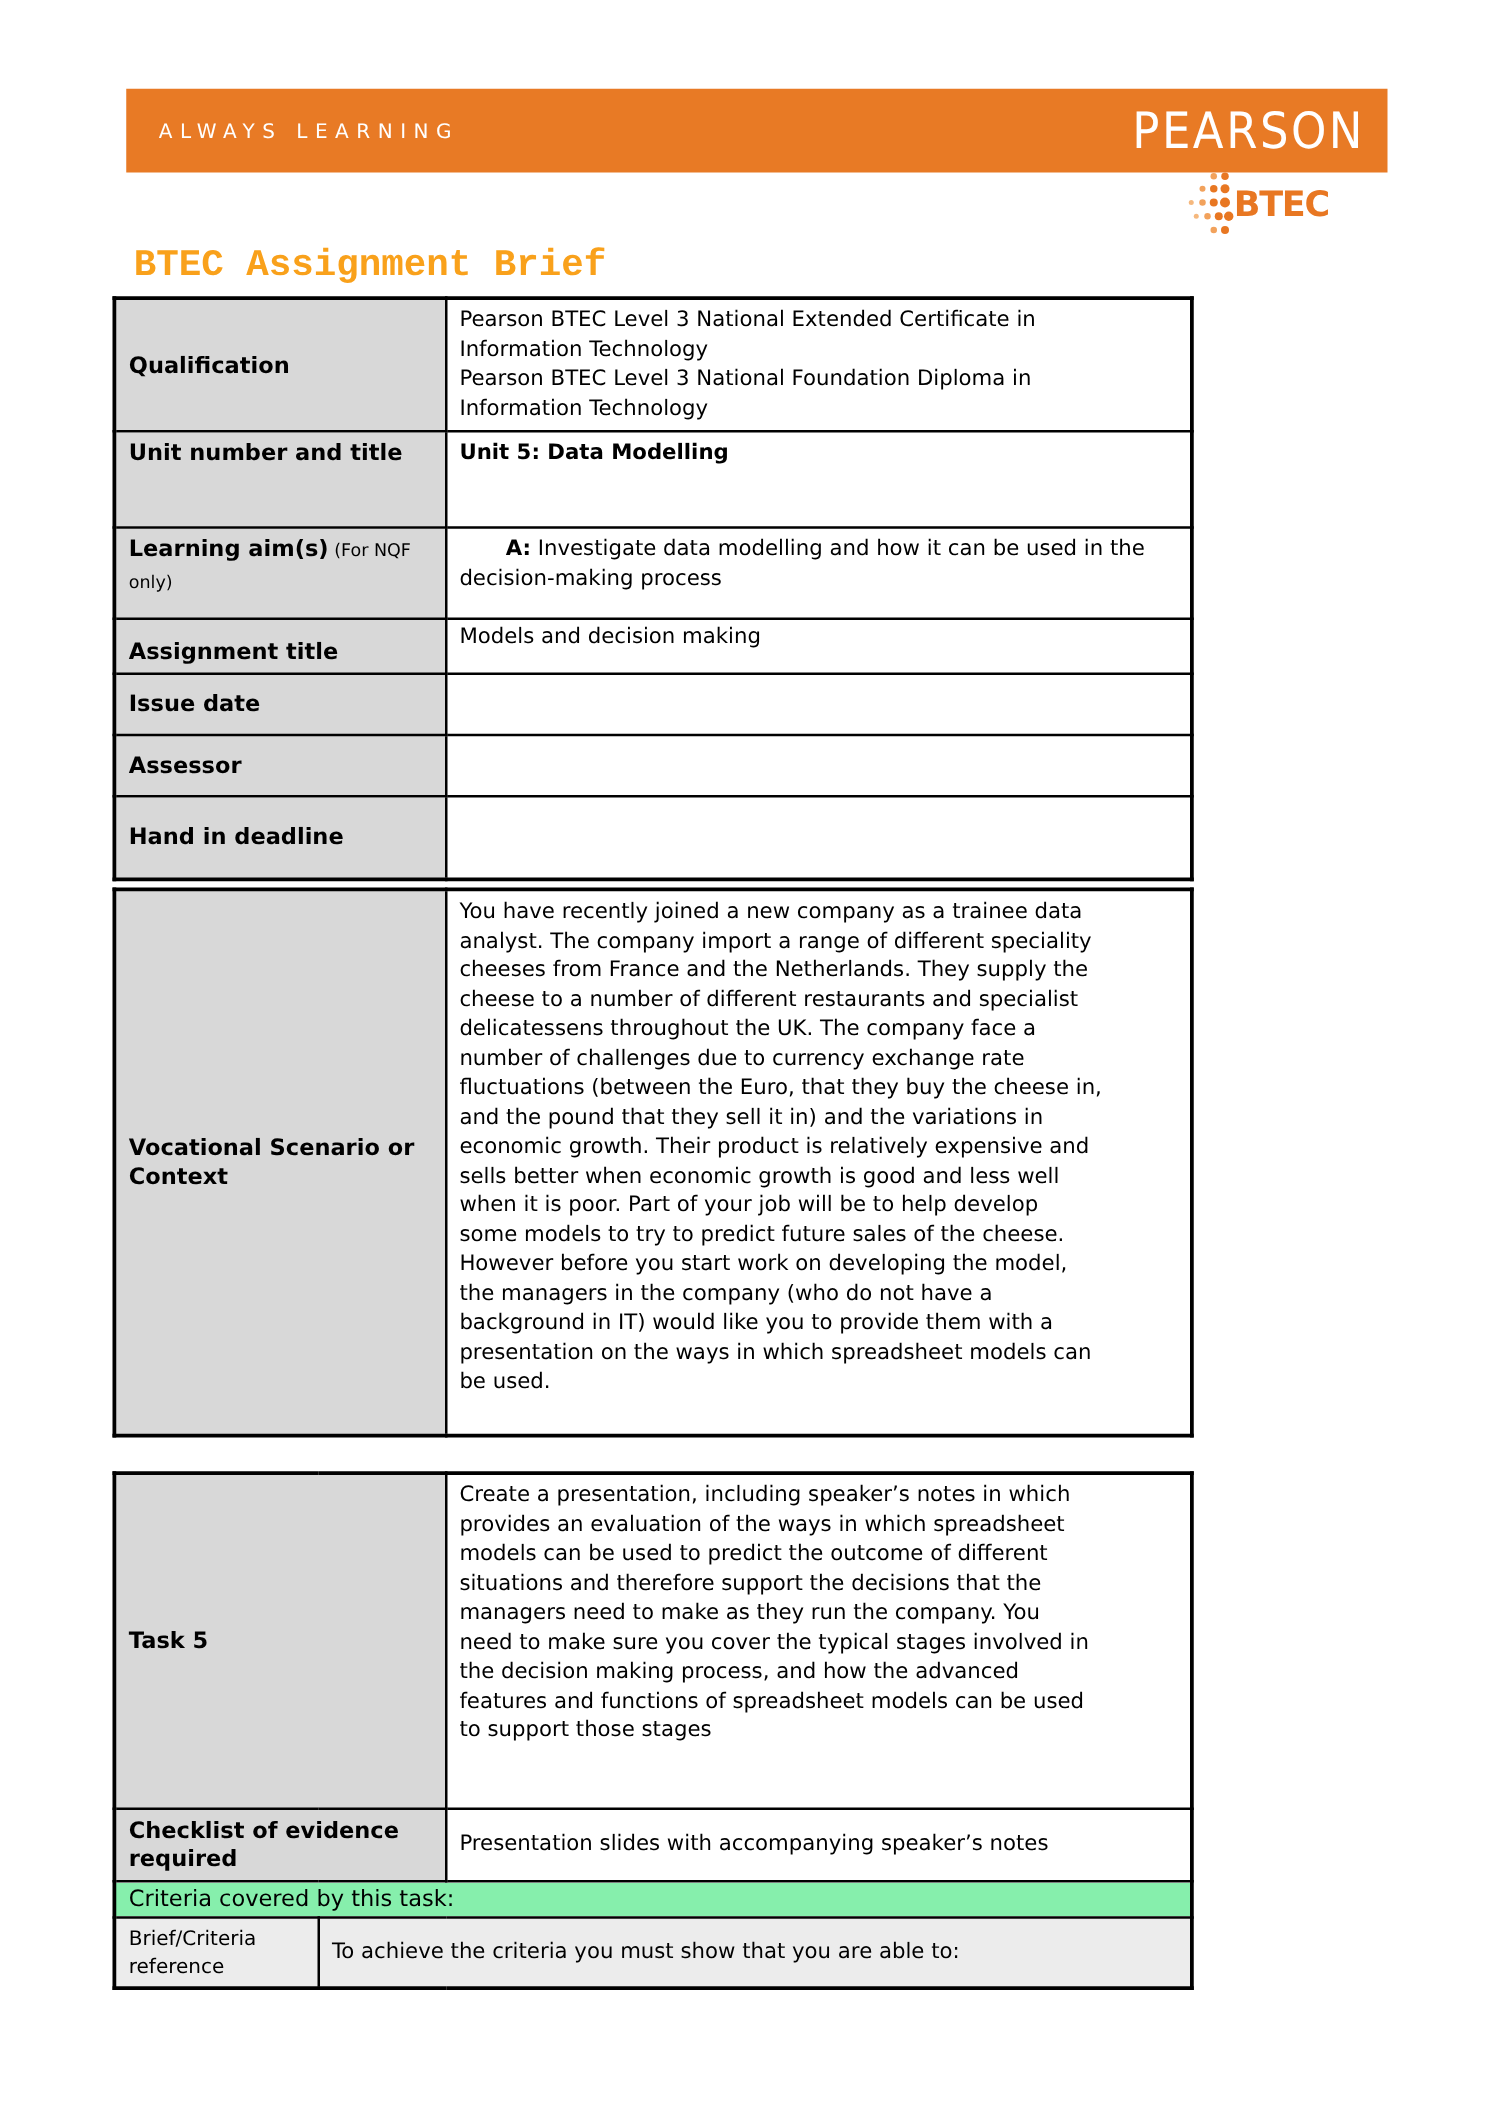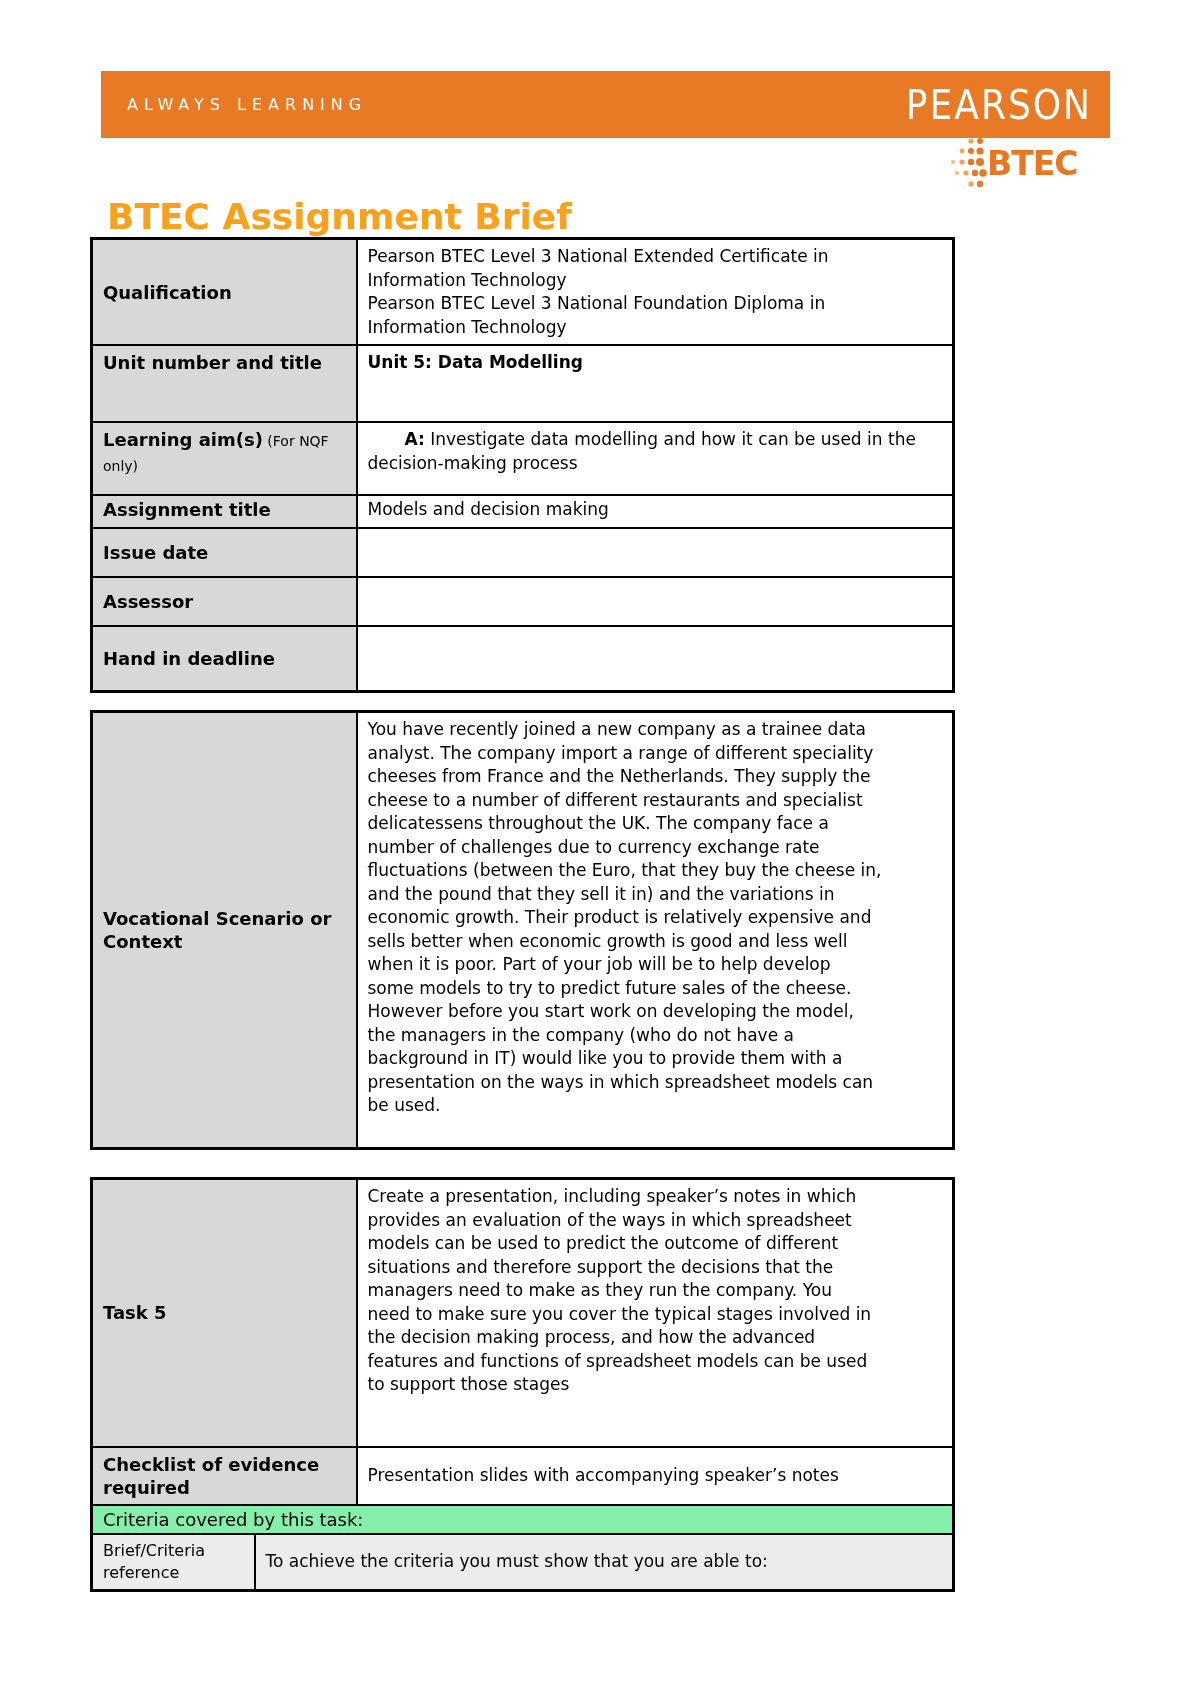--- a/index.html
+++ b/index.html
@@ -25,27 +25,27 @@
   }
   .brand {
     color:#ffffff; font-size:40px; letter-spacing:2px; font-weight:400;
     font-stretch:condensed;
   }
   .btec-logo {
     position:absolute; left:935px; top:140px; height:48px;
     display:flex; align-items:center;
   }
   .btec-logo .word {
-    color:#E87722; font-size:33px; font-weight:bold; letter-spacing:-1px;
+    color:#E87722; font-size:28px; font-weight:bold; letter-spacing:-1px;
     line-height:44px;
   }
   
   .doc-title {
     position:absolute; left:107px; top:196px;
-    color:#F9A11B; font-size:36px; font-weight:bold;
+    color:#F9A11B; font-size:30px; font-weight:bold;font-family:Liberation Mono, monospace;
   }
   
   table {
     border-collapse:collapse; table-layout:fixed;
     position:absolute; left:90px; width:862px;
     font-size:17px;
   }
   table, td { border:2px solid #000; }
   table { border-width:3px; }
   td { vertical-align:top; padding:5px 10px; line-height:23.5px; overflow:hidden; }
@@ -111,21 +111,21 @@
     </tr>
     <tr style="height:77px">
       <td class="label">Unit number and title</td>
       <td class="bold">Unit 5: Data Modelling</td>
     </tr>
     <tr style="height:73px">
       <td class="label"><span>Learning aim(s)</span><span class="note"> (For NQF only)</span></td>
       <td><span class="bold">A:</span><span> Investigate data modelling and how it can be used in the decision-making process</span></td>
     </tr>
     <tr style="height:28px">
-      <td class="label" style="padding-top:2px">Assignment title</td>
+      <td class="label" style="padding-top:14px">Assignment title</td>
       <td style="padding-top:2px">Models and decision making</td>
     </tr>
     <tr style="height:49px">
       <td class="label vc">Issue date</td>
       <td></td>
     </tr>
     <tr style="height:49px">
       <td class="label vc">Assessor</td>
       <td></td>
     </tr>

